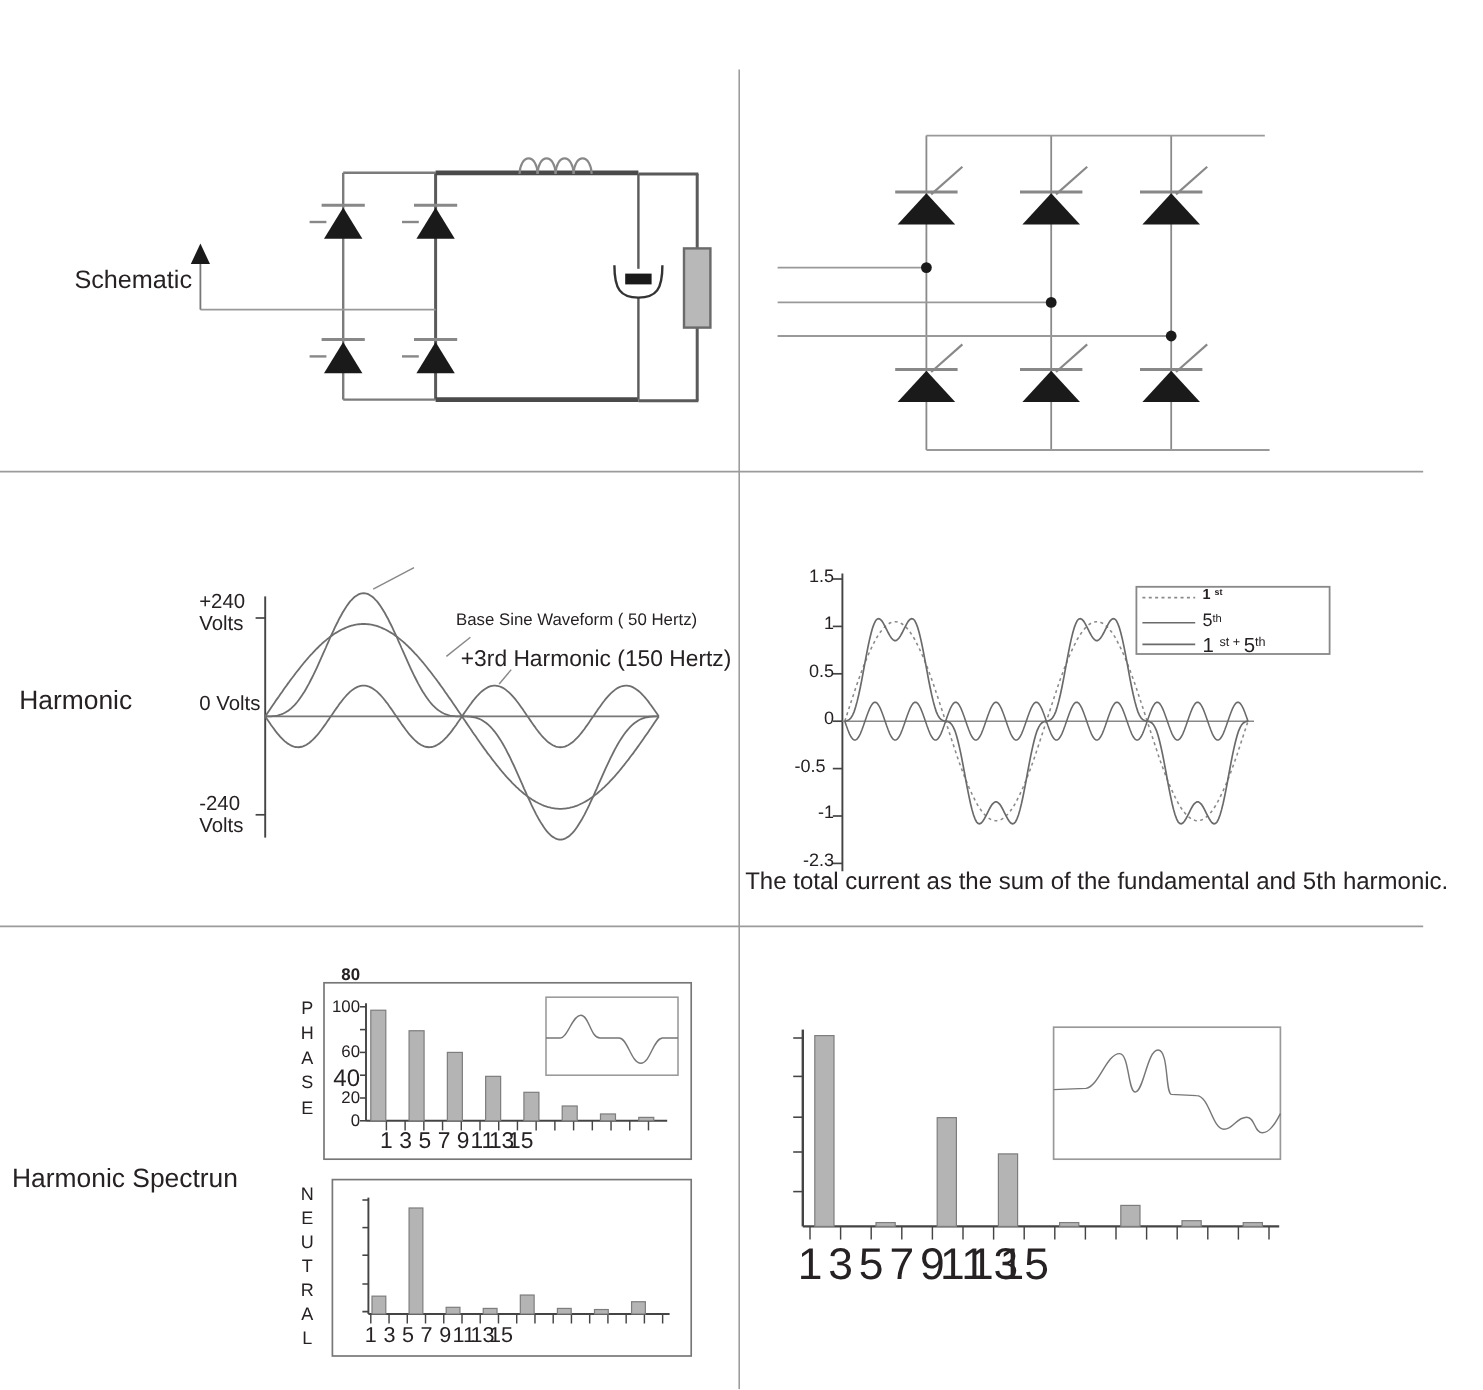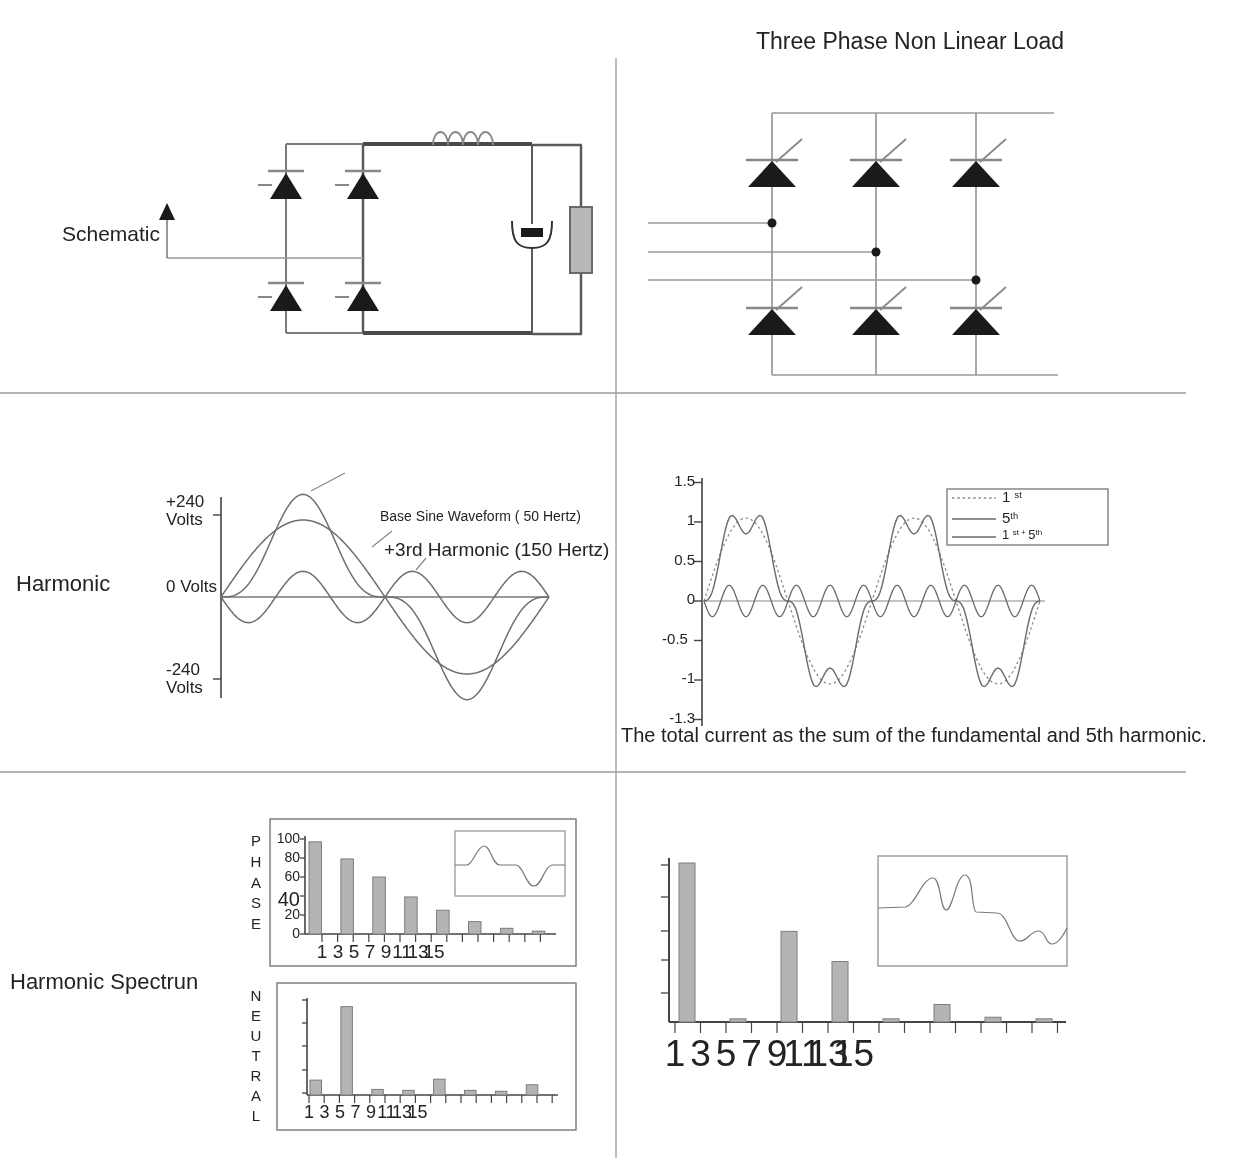--- a/index.html
+++ b/index.html
@@ -240,53 +240,52 @@
         <rect x="985" y="1017.23" width="16" height="4.7700000000000005" fill="#b4b4b4" stroke="#7d7d7d" stroke-width="1"></rect>
         <rect x="1036" y="1018.82" width="16" height="3.18" fill="#b4b4b4" stroke="#7d7d7d" stroke-width="1"></rect>
         <rect x="878" y="856" width="189" height="110" fill="#fff" stroke="#999" stroke-width="1.4"></rect>
         <path d="M878,908 L905,907 C916,905 922,878 933,878 C941,878 940,910 946,910 C953,910 956,875 965,875 C974,875 971,910 976,912 L997,913 C1008,913 1010,941 1020,941 C1028,941 1030,931 1039,931 C1046,931 1045,944 1052,944 C1058,944 1063,936 1067,928" stroke="#777" stroke-width="1.2" fill="none"></path>
       </g>
     </svg>
 
 <div class="lbl" style="left:62px;top:222px;font-size:21px;">Schematic</div>
 <div class="lbl" style="left:16px;top:572px;font-size:22px;">Harmonic</div>
 <div class="lbl" style="left:10px;top:970px;font-size:22px;">Harmonic Spectrun</div>
-<div class="lbl" style="left:756px;top:29px;font-size:23px;">Three Phase Non Linear Load</div>
 <div class="lbl" style="left:621px;top:724px;font-size:20px;">The total current as the sum of the fundamental and 5th harmonic.</div>
 
 <div class="lbl" style="left:380px;top:509px;font-size:14px;">Base Sine Waveform ( 50 Hertz)</div>
 <div class="lbl" style="left:384px;top:539px;font-size:19px;">+3rd Harmonic (150 Hertz)</div>
 
 <div class="lbl pre" style="left:166px;top:493px;font-size:17px;line-height:18px;">+240
 Volts</div>
 <div class="lbl" style="left:166px;top:577px;font-size:17px;">0 Volts</div>
 <div class="lbl pre" style="left:166px;top:661px;font-size:17px;line-height:18px;">-240
 Volts</div>
 
 <div id="dyn">
       <div class="lbl" style="left: 655px; top: 472.5px; width: 40px; text-align: right; font-size: 15px;">1.5</div>
       <div class="lbl" style="left: 655px; top: 512px; width: 40px; text-align: right; font-size: 15px;">1</div>
       <div class="lbl" style="left: 655px; top: 551.5px; width: 40px; text-align: right; font-size: 15px;">0.5</div>
       <div class="lbl" style="left: 655px; top: 591px; width: 40px; text-align: right; font-size: 15px;">0</div>
       <div class="lbl" style="left: 655px; top: 630.5px; width: 40px; text-align: center; font-size: 15px;">-0.5</div>
       <div class="lbl" style="left: 655px; top: 670px; width: 40px; text-align: right; font-size: 15px;">-1</div>
-      <div class="lbl" style="left: 655px; top: 709.5px; width: 40px; text-align: right; font-size: 15px;">-1.3</div>
-      <div class="lbl" style="left: 1002px; top: 489px; font-size: 15px;"><span>1 </span><span class="sup">st</span></div>
+      <div class="lbl" style="left: 655px; top: 709.5px; width: 40px; text-align: right; font-size: 15px;">-2.3</div>
+      <div class="lbl" style="left: 1002px; top: 489px; font-size: 12px; font-weight: bold;"><span>1 </span><span class="sup">st</span></div>
       <div class="lbl" style="left: 1002px; top: 510px; font-size: 15px;"><span>5</span><span class="sup">th</span></div>
-      <div class="lbl" style="left: 1002px; top: 528px; font-size: 13px;"><span>1 </span><span class="sup">st + </span><span>5</span><span class="sup">th</span></div>
+      <div class="lbl" style="left: 1002px; top: 528px; font-size: 17px;"><span>1 </span><span class="sup">st + </span><span>5</span><span class="sup">th</span></div>
       <div class="lbl" style="left: 309px; top: 941px; width: 26px; text-align: center; font-size: 19px;">1</div>
       <div class="lbl" style="left: 325px; top: 941px; width: 26px; text-align: center; font-size: 19px;">3</div>
       <div class="lbl" style="left: 341px; top: 941px; width: 26px; text-align: center; font-size: 19px;">5</div>
       <div class="lbl" style="left: 357px; top: 941px; width: 26px; text-align: center; font-size: 19px;">7</div>
       <div class="lbl" style="left: 373px; top: 941px; width: 26px; text-align: center; font-size: 19px;">9</div>
       <div class="lbl" style="left: 389px; top: 941px; width: 26px; text-align: center; font-size: 19px;">11</div>
       <div class="lbl" style="left: 405px; top: 941px; width: 26px; text-align: center; font-size: 19px;">13</div>
       <div class="lbl" style="left: 421px; top: 941px; width: 26px; text-align: center; font-size: 19px;">15</div>
       <div class="lbl" style="left: 270px; top: 831px; width: 30px; text-align: right; font-size: 14px;">100</div>
-      <div class="lbl" style="left: 270px; top: 850px; width: 30px; text-align: right; font-size: 14px;">80</div>
+      <div class="lbl" style="left: 270px; top: 805px; width: 30px; text-align: right; font-size: 14px; font-weight: bold;">80</div>
       <div class="lbl" style="left: 270px; top: 869px; width: 30px; text-align: right; font-size: 14px;">60</div>
       <div class="lbl" style="left: 270px; top: 888px; width: 30px; text-align: right; font-size: 20px;">40</div>
       <div class="lbl" style="left: 270px; top: 907px; width: 30px; text-align: right; font-size: 14px;">20</div>
       <div class="lbl" style="left: 270px; top: 926px; width: 30px; text-align: right; font-size: 14px;">0</div>
       <div class="lbl" style="left: 248px; top: 833px; width: 16px; text-align: center; font-size: 15px;">P</div>
       <div class="lbl" style="left: 248px; top: 853.8px; width: 16px; text-align: center; font-size: 15px;">H</div>
       <div class="lbl" style="left: 248px; top: 874.6px; width: 16px; text-align: center; font-size: 15px;">A</div>
       <div class="lbl" style="left: 248px; top: 895.4px; width: 16px; text-align: center; font-size: 15px;">S</div>
       <div class="lbl" style="left: 248px; top: 916.2px; width: 16px; text-align: center; font-size: 15px;">E</div>
       <div class="lbl" style="left: 296px; top: 1102px; width: 26px; text-align: center; font-size: 18px;">1</div>

